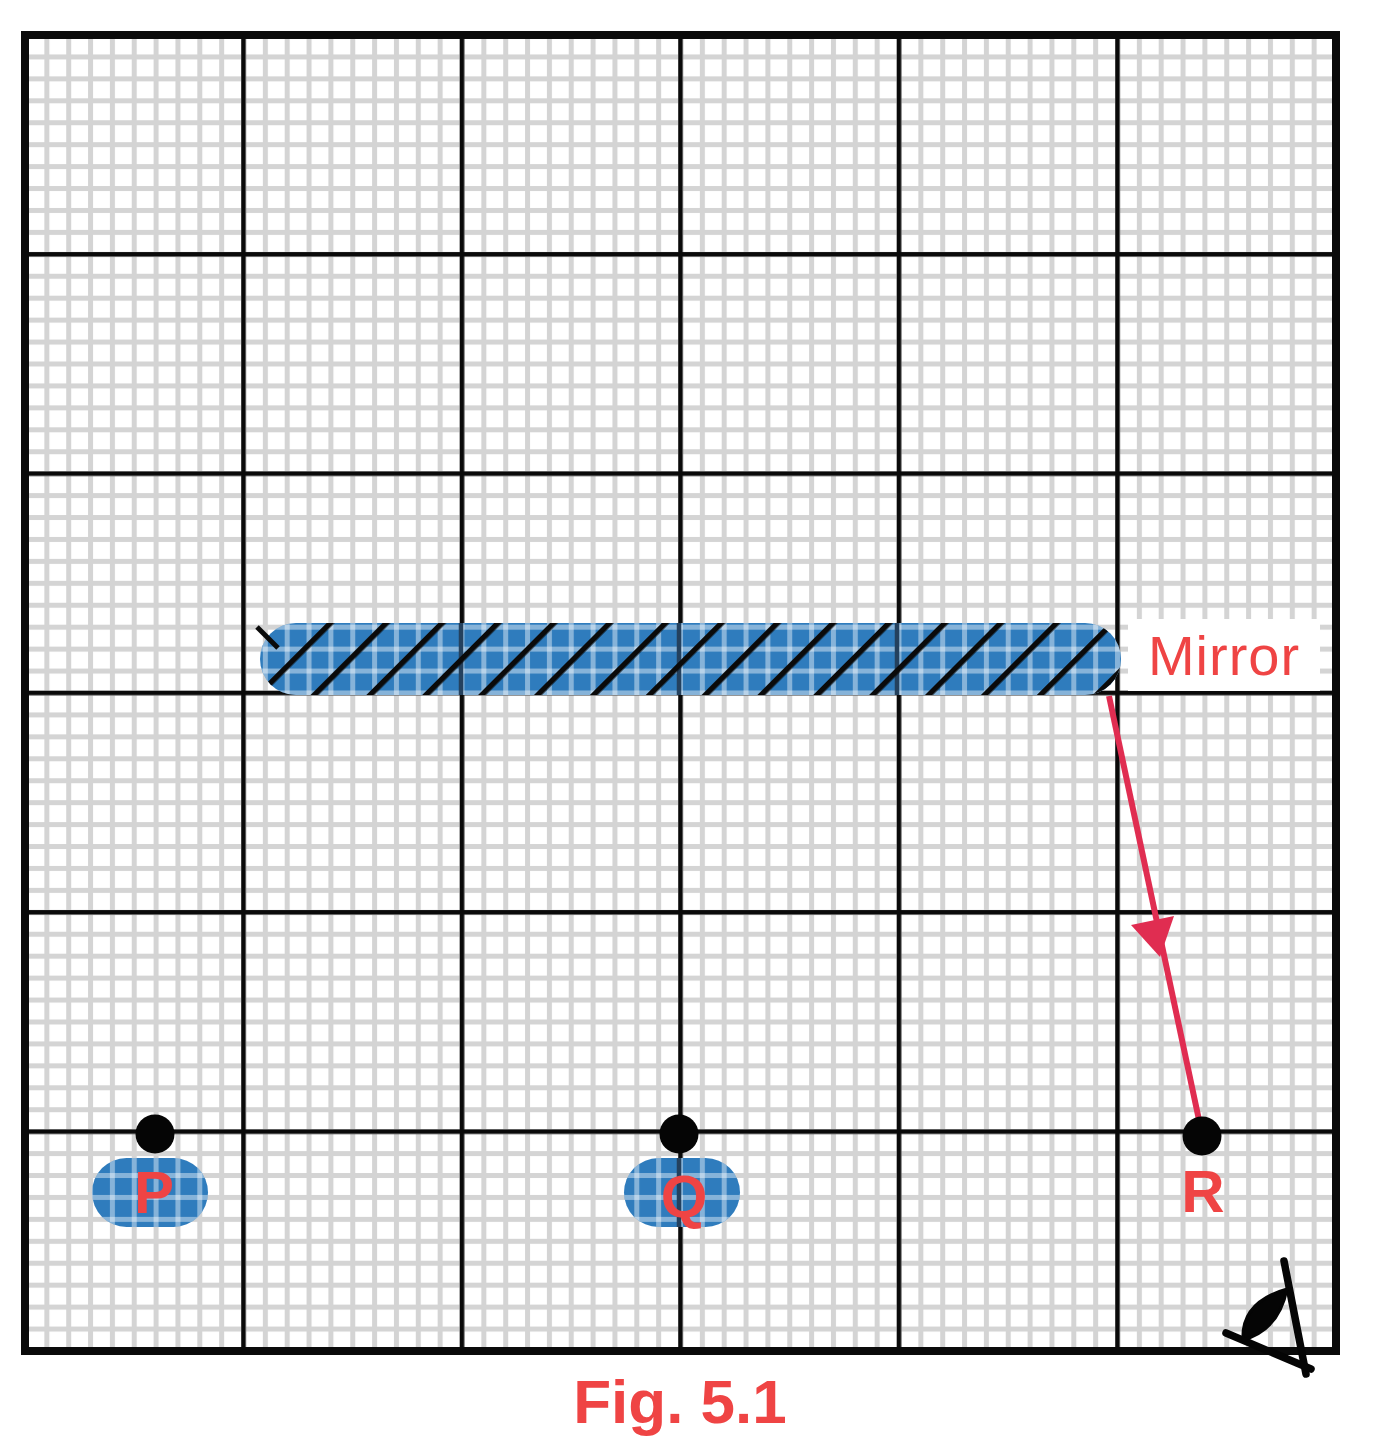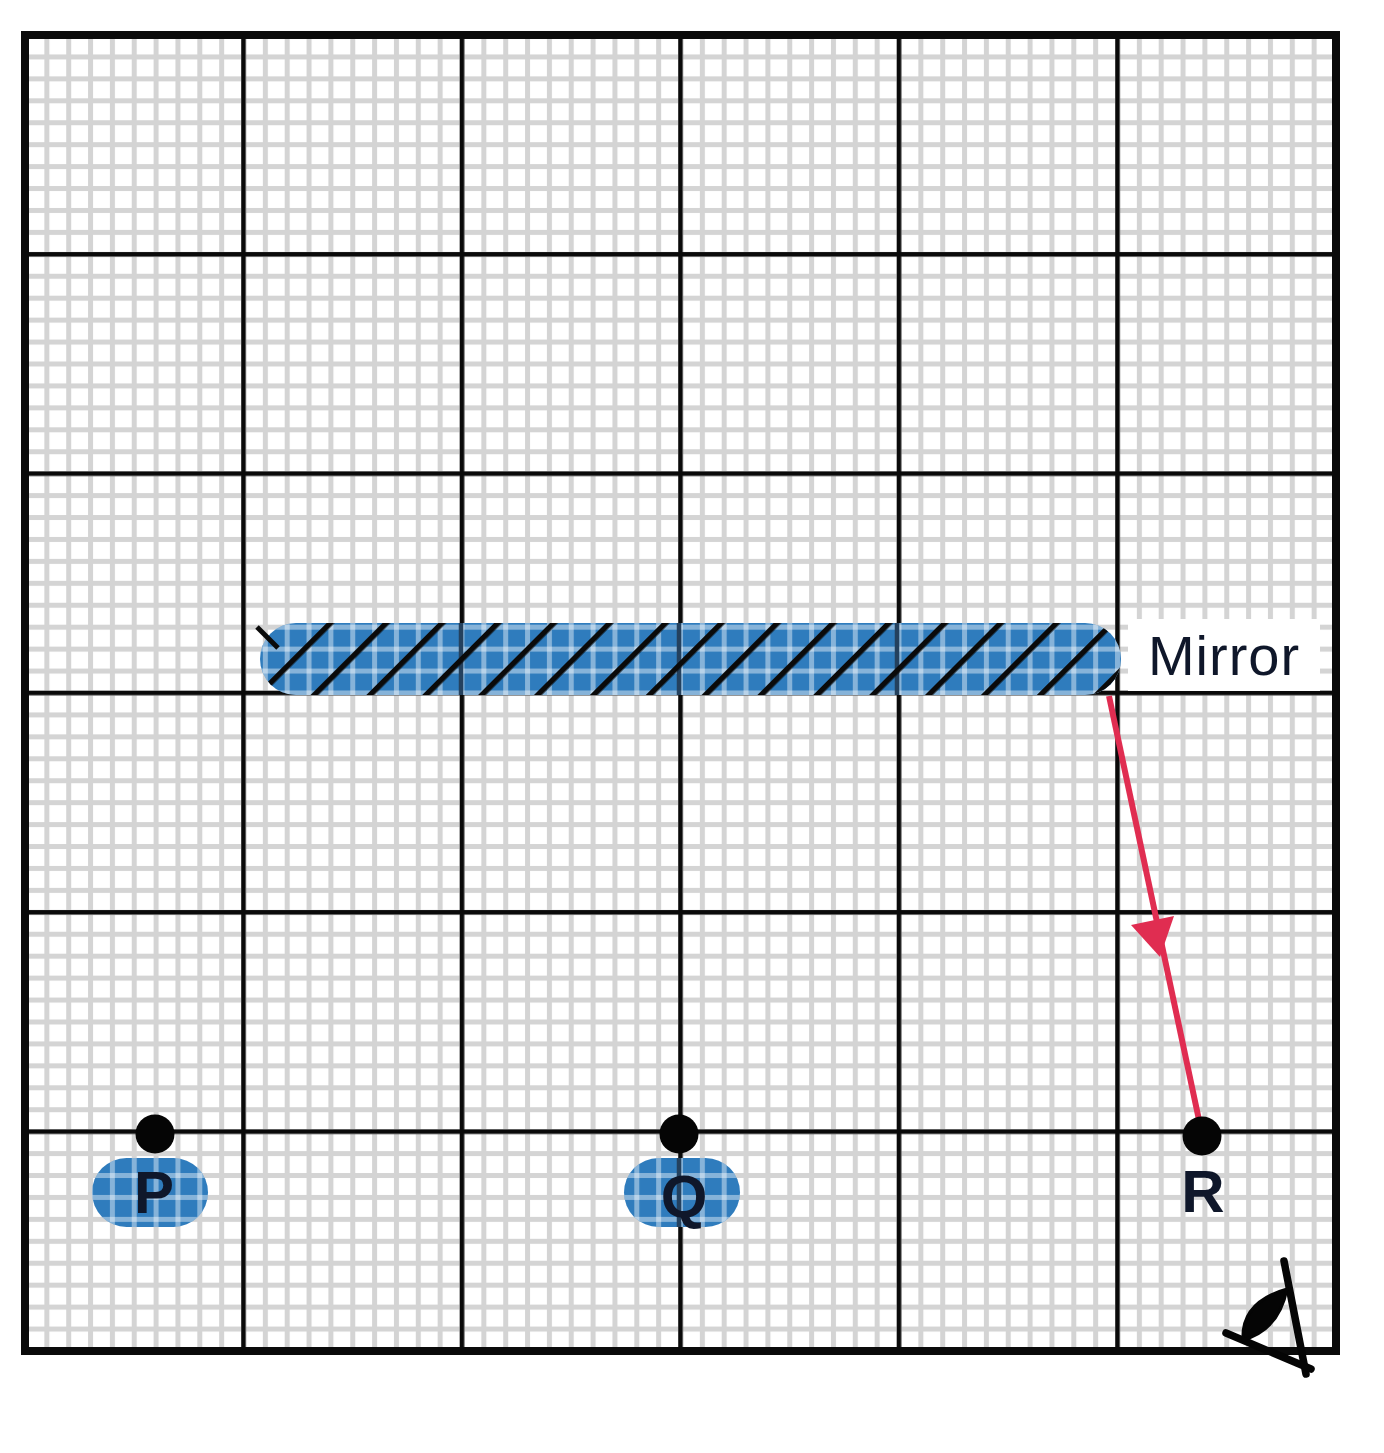--- a/index.html
+++ b/index.html
@@ -6,21 +6,21 @@
   #stage{
     position:relative;
     width:1384px;height:1453px;
     background:#ffffff;
     font-family:"Liberation Sans", sans-serif;
     overflow:hidden;
   }
   #figure-svg{position:absolute;left:0;top:0;}
   .floating-label{
     position:absolute;
-    color:#0f172a;
+    color:#ef4444;
     white-space:nowrap;
   }
   #mirror-label-box{
     left:1128px;top:619px;width:192px;height:72px;
     background:#ffffff;
     display:flex;align-items:center;justify-content:center;
     font-size:56px;font-weight:400;letter-spacing:1px;
   }
   .point-label{
     font-size:60px;font-weight:700;
@@ -117,14 +117,15 @@
   </svg>
 
   <div class="floating-label" id="mirror-label-box">
     <span>Mirror</span>
   </div>
 
   <div class="floating-label point-label" id="p-label">P</div>
   <div class="floating-label point-label" id="q-label">Q</div>
   <div class="floating-label point-label" id="r-label">R</div>
 
+  <div class="floating-label" id="fig-caption">Fig. 5.1</div>
 
 </div>
 
 </body></html>

